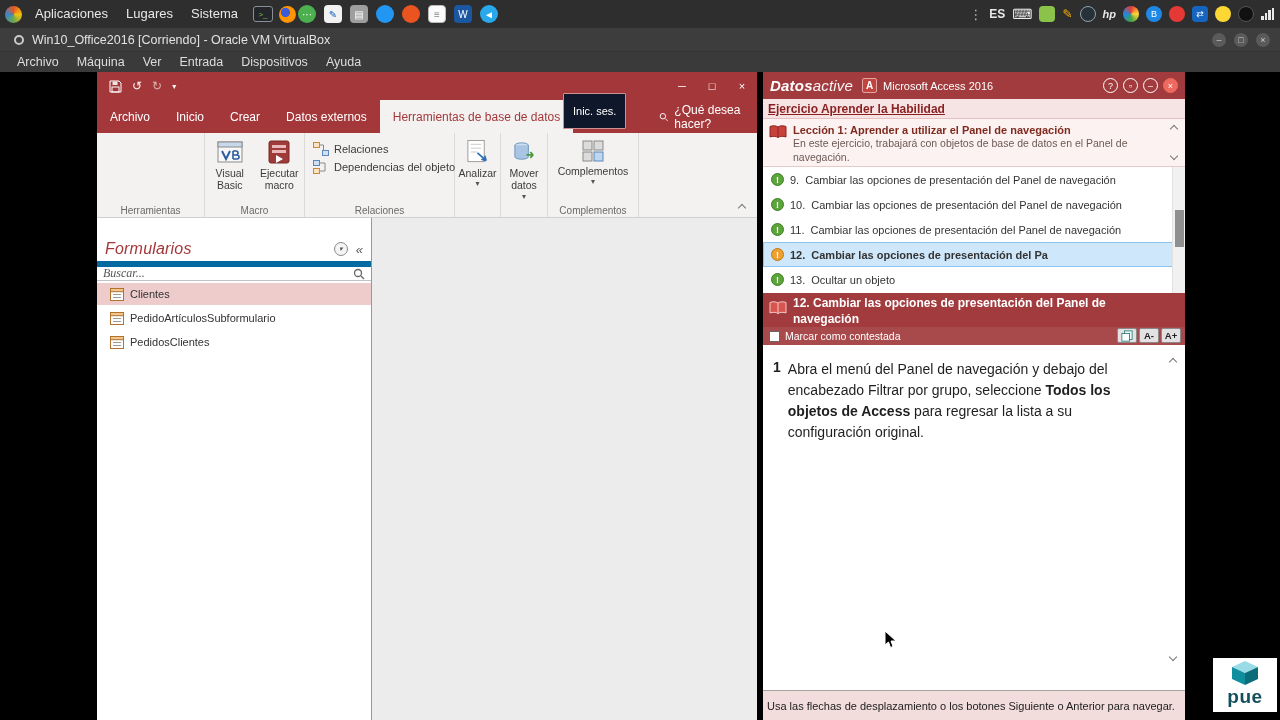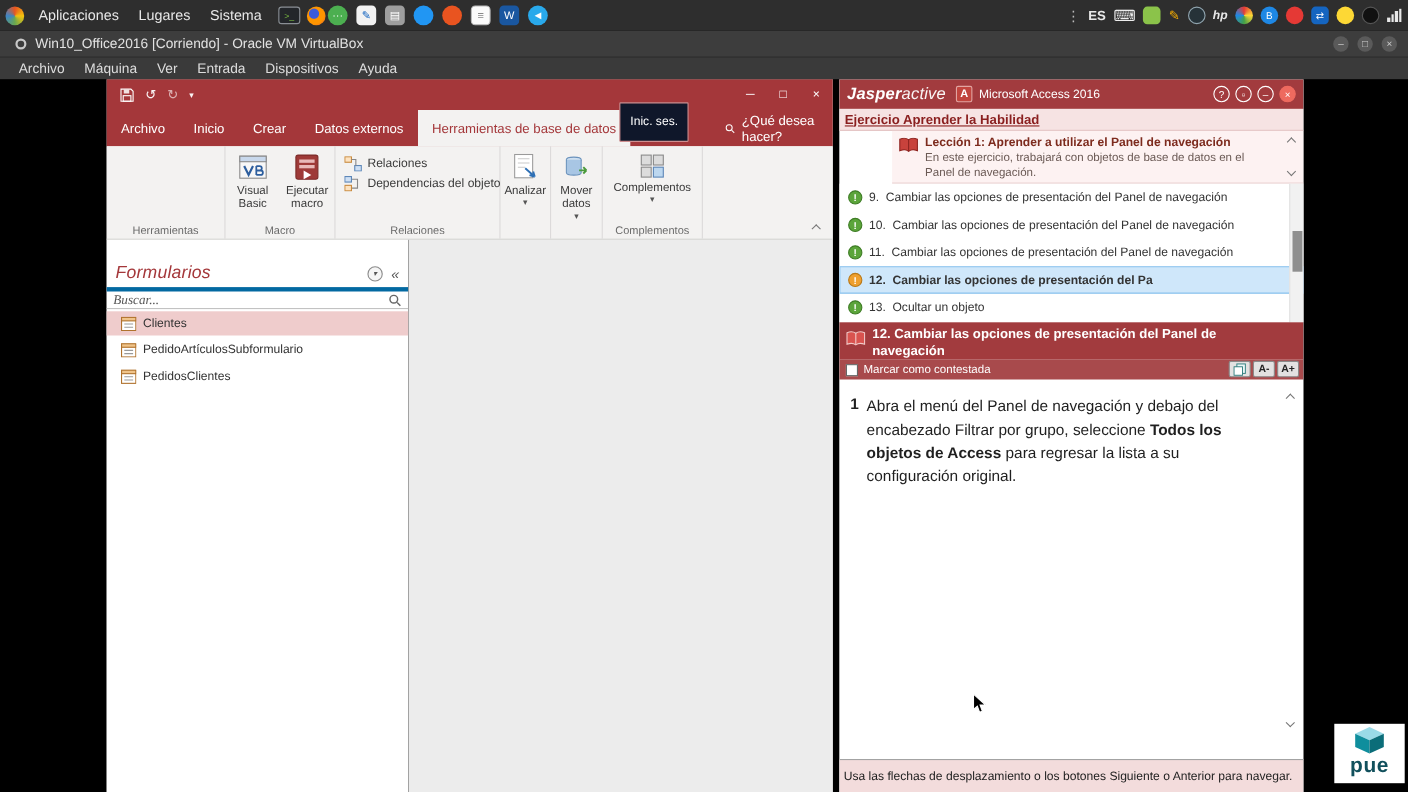--- a/index.html
+++ b/index.html
@@ -73,21 +73,21 @@
 
   
   #acc-body { position:absolute; left:0; top:146px; width:660px; height:502px; display:flex; }
   #nav-pane { width:275px; height:100%; background:#fff; border-right:1px solid #989898; }
   #nav-head { display:flex; align-items:center; padding:22px 8px 3px 8px;font-style:italic; }
   #nav-title { color:#a4373a; font-size:16px; letter-spacing:.2px; }
   #nav-head .right { margin-left:auto; display:flex; align-items:center; gap:8px; }
   .circ-dd { width:14px; height:14px; border:1px solid #8a8a8a; border-radius:50%; display:inline-flex;
     align-items:center; justify-content:center; font-size:7px; color:#555; background:#f5f5f5; }
   .shutter { color:#555; font-size:13px; }
-  #nav-search { display:flex; align-items:center; border-top:4px solid #0369a1; border-bottom:1px solid #c2c2c2;
+  #nav-search { display:flex; align-items:center; border-top:6px solid #0369a1; border-bottom:1px solid #c2c2c2;
     height:20px; padding:0 6px; }
   #nav-search input { flex:1; border:none; outline:none; font-family:"Liberation Serif", serif;
     font-style:italic; font-size:12px; color:#444; background:transparent; }
   #nav-search input::placeholder { color:#555; font-style:italic; }
   .nav-item { display:flex; align-items:center; gap:6px; height:22px; padding-left:13px;
     font-size:11px; color:#333; margin-top:2px; }
   .nav-item.sel { background:#efcccc; }
   #doc-area { flex:1; background:#ececec; }
 
   
@@ -100,21 +100,21 @@
     margin:0 6px 0 9px; }
   #j-app { font-size:11px; }
   .j-ctrls { margin-left:auto; display:flex; align-items:center; gap:5px; }
   .j-ctrl { width:15px; height:15px; border-radius:50%; border:1.2px solid #fff; color:#fff; font-size:9px;
     display:inline-flex; align-items:center; justify-content:center; }
   .j-ctrl.close { background:#ee6a5f; border-color:#ee6a5f; }
   #j-exercise { height:20px; background:#f6e3e3; border-bottom:1px solid #e4c2c2; display:flex; align-items:center;
     padding-left:5px; }
   #j-exercise span { color:#8a1f1f; font-size:12px; font-weight:bold; text-decoration:underline; }
   #j-lesson { height:48px; background:#fdf2f2; border-bottom:1px solid #e6caca; position:relative;
-    padding:5px 32px 0 30px;margin-left:48px; }
+    padding:5px 32px 0 30px; }
   #j-lesson .bicon { position:absolute; left:6px; top:6px; }
   #j-lesson h3 { font-size:11px; color:#7d2b1e; }
   #j-lesson p { font-size:10.5px; color:#6b5a55; line-height:1.3; margin-top:1px; }
   #j-lesson .chev.up { position:absolute; right:8px; top:7px; }
   #j-lesson .chev.down { position:absolute; right:8px; bottom:7px; }
   #j-tasks { height:126px; position:relative; background:#fff; }
   .trow { display:flex; align-items:center; gap:6px; height:25px; padding-left:8px; padding-right:16px;
     font-size:11px; color:#333; white-space:nowrap; overflow:hidden; }
   .trow.sel { background:#cfe7fa; box-shadow:inset 0 0 0 1px #8cc4ee; font-weight:bold; }
   .sico { width:13px; height:13px; min-width:13px; border-radius:50%; background:#5ba53a; border:1px solid #3f7d26;
@@ -380,21 +380,21 @@
         </svg>
         <span>PedidosClientes</span>
       </div>
     </div>
     <div id="doc-area"></div>
   </div>
 </div>
 
 <div id="jasper">
   <div id="j-titlebar">
-    <span id="j-brand"><b>Jasper</b><i>active</i></span>
+    <span id="j-brand"><b>Datos</b><i>active</i></span>
     <span class="acc-app-icon">A</span>
     <span id="j-app">Microsoft Access 2016</span>
     <span class="j-ctrls">
       <span class="j-ctrl">?</span>
       <span class="j-ctrl">▫</span>
       <span class="j-ctrl">–</span>
       <span class="j-ctrl close">×</span>
     </span>
   </div>
 

